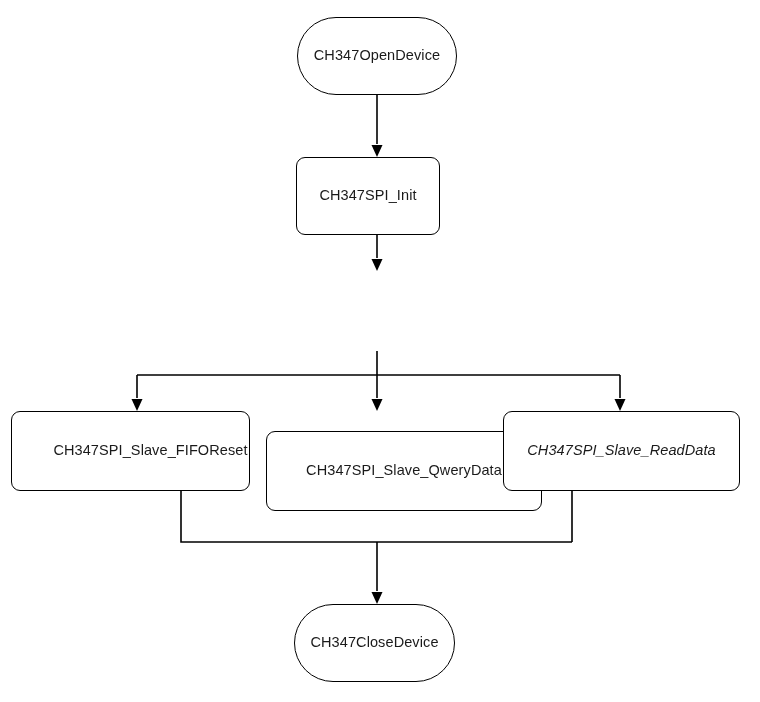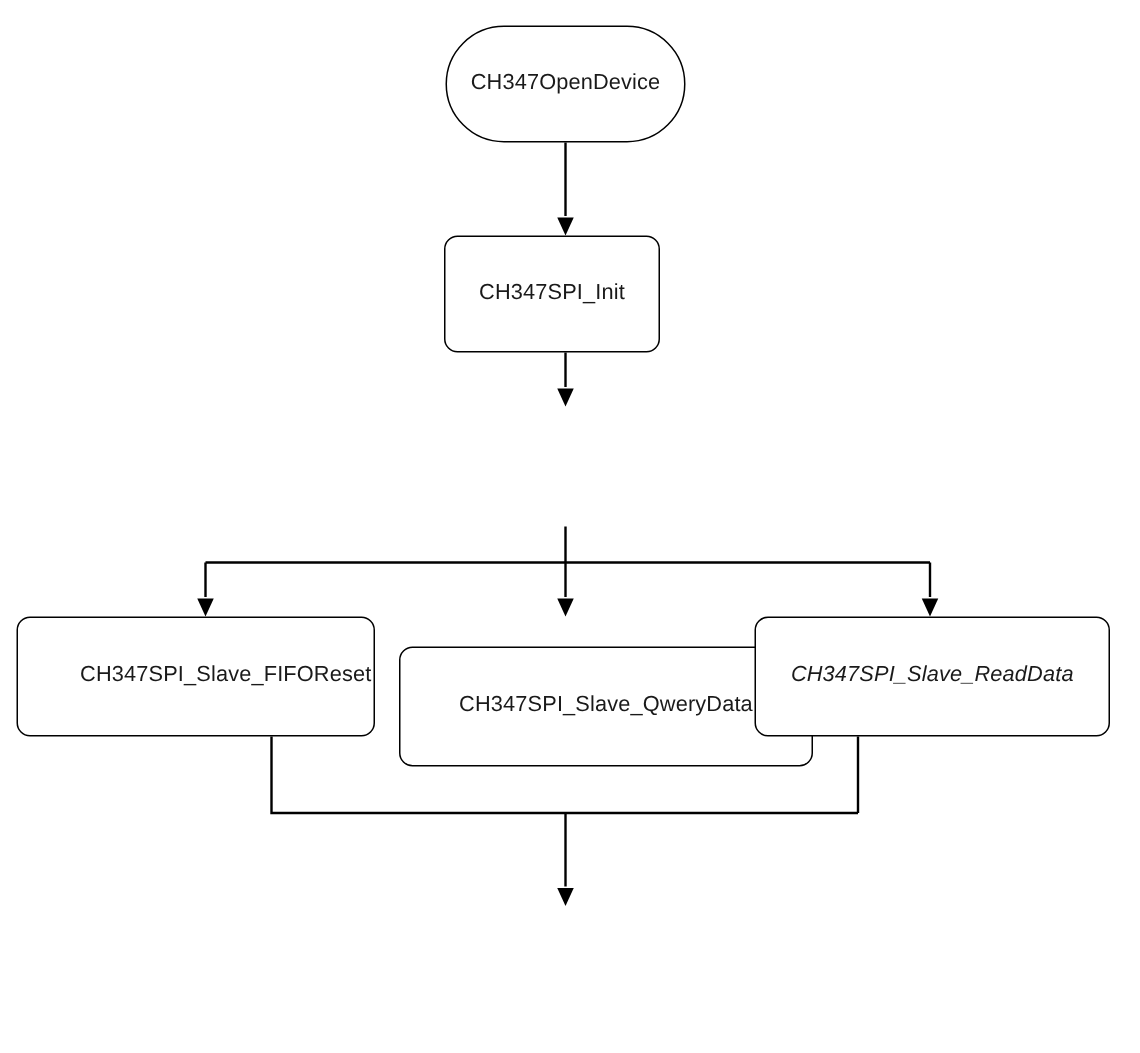--- a/index.html
+++ b/index.html
@@ -99,14 +99,17 @@
   </div>
 
   <div class="node process" style="left: 266px; top: 411px; width: 276px; height: 80px; margin-top: 20px;">
     <span class="node-label">CH347SPI_Slave_QweryData</span>
   </div>
 
   <div class="node process" style="left: 503px; top: 411px; width: 237px; height: 80px; font-style: italic;">
     <span class="node-label">CH347SPI_Slave_ReadData</span>
   </div>
 
+  <div class="node terminator" style="left: 294px; top: 604px; width: 161px; height: 78px; border-radius: 39px;">
+    <span class="node-label">CH347CloseDevice</span>
+  </div>
 
 </div>
 
 </body></html>

